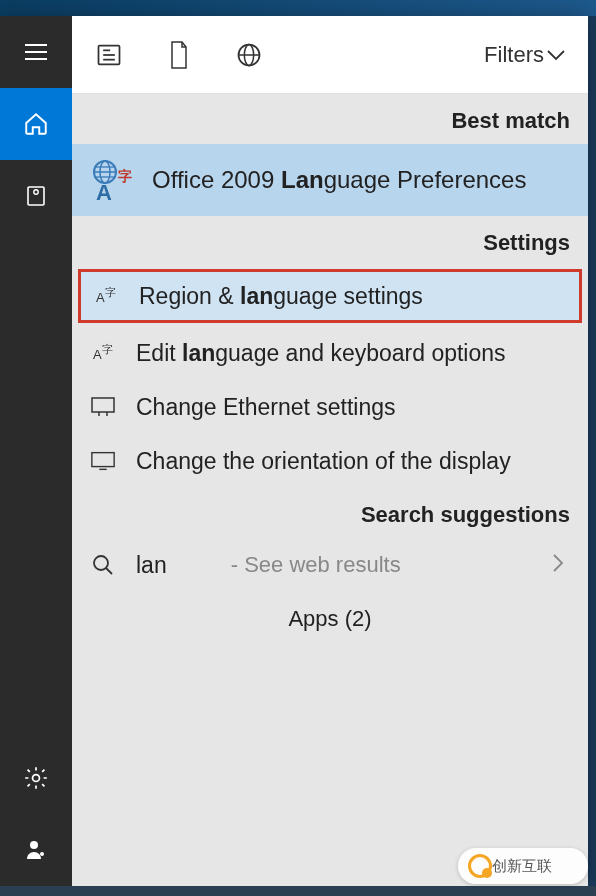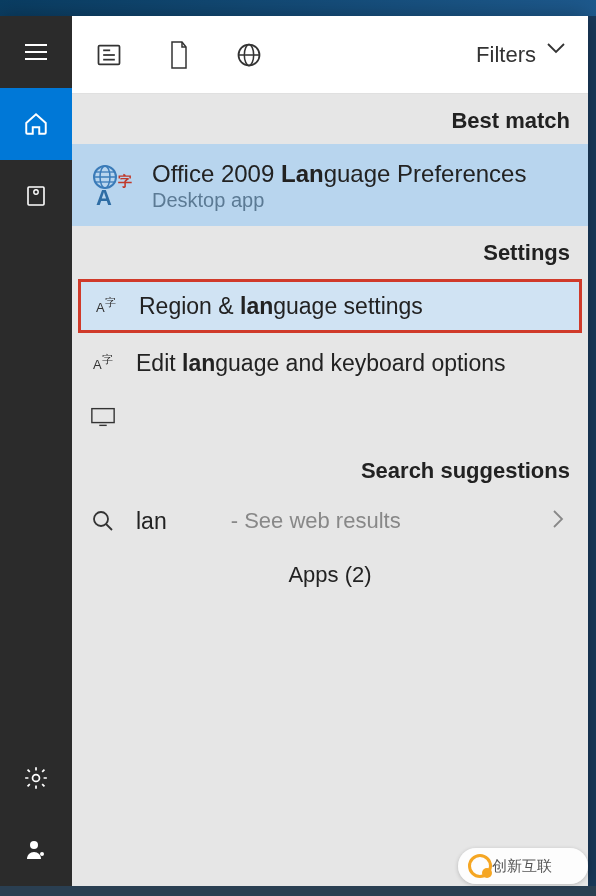--- a/index.html
+++ b/index.html
@@ -15,21 +15,21 @@
     .sidebar-item { width:72px; height:72px; display:flex; align-items:center; justify-content:center; cursor:pointer; }
     .sidebar-item.active { background:#0078d7; }
     .hamburger { width:22px; height:16px; display:flex; flex-direction:column; justify-content:space-between; }
     .hamburger div { height:2px; background:#fff; }
 
     .main { flex:1; display:flex; flex-direction:column; background:#e6e6e6; position:relative; }
 
     .filter-bar { height:78px; background:#fff; display:flex; align-items:center; padding:0 22px; gap:40px; border-bottom:1px solid #e0e0e0; }
     .filter-icon { width:30px; height:30px; display:flex; align-items:center; justify-content:center; cursor:pointer; }
     .filter-spacer { flex:1; }
-    .filters-btn { display:flex; gap:10px; font-size:22px; color:#333; cursor:pointer; }
+    .filters-btn { display:flex; align-items:center; gap:2px; font-size:22px; color:#333; cursor:pointer; }
 
     .section-header { padding:14px 18px 10px; font-size:22px; font-weight:600; color:#222;text-align:right; }
 
     .best-match-item { background:#b8d5ee; padding:14px 18px; display:flex; align-items:center; gap:18px; cursor:pointer; }
     .bm-icon { width:44px; height:44px; flex:0 0 44px; }
     .bm-title { font-size:24px; color:#222; font-weight:400; line-height:1.3; }
     .bm-sub { font-size:20px; color:#5b7a94; }
 
     .settings-item { padding:10px 18px; display:flex; align-items:center; gap:20px; cursor:pointer; min-height:54px; }
     .settings-item.highlighted { border:3px solid #d03a2a; background:#d0e3f3; margin:3px 6px; padding:10px 12px; }
@@ -139,21 +139,20 @@
             <line x1="5" y1="9" x2="25" y2="9" stroke="#3a7bb8" stroke-width="1.3"></line>
             <line x1="5" y1="19" x2="25" y2="19" stroke="#3a7bb8" stroke-width="1.3"></line>
             <text x="28" y="23" font-size="14" fill="#c0392b" font-weight="bold">字</text>
             <text x="6" y="42" font-size="22" fill="#2e6da4" font-weight="bold">A</text>
           </svg>
       </div>
       <div>
         <div class="bm-title">
           <span>Office 2009 </span><b class="hl">Lan</b><span>guage Preferences</span>
         </div>
-        <div class="bm-sub">Desktop app</div>
       </div>
     </div>
 
     <div class="section-header">Settings</div>
 
     <div class="settings-item highlighted">
       <div class="si-icon">
         <svg width="24" height="24" viewBox="0 0 24 24">
             <text x="2" y="18" font-size="13" fill="#333">A</text>
             <text x="11" y="12" font-size="11" fill="#333">字</text>
@@ -169,27 +168,42 @@
         <svg width="24" height="24" viewBox="0 0 24 24">
             <text x="2" y="18" font-size="13" fill="#333">A</text>
             <text x="11" y="12" font-size="11" fill="#333">字</text>
           </svg>
       </div>
       <div class="si-text">
         <span>Edit </span><b class="hl">lan</b><span>guage and keyboard options</span>
       </div>
     </div>
 
+    <div class="settings-item">
+      <div class="si-icon">
+        <svg width="26" height="22" viewBox="0 0 26 22">
+            <rect x="2" y="2" width="22" height="14" fill="none" stroke="#333" stroke-width="1.5"></rect>
+            <line x1="9" y1="16" x2="9" y2="20" stroke="#333" stroke-width="1.5"></line>
+            <line x1="17" y1="16" x2="17" y2="20" stroke="#333" stroke-width="1.5"></line>
+          </svg>
+      </div>
+      <div class="si-text">
+        <span>Change Ethernet settings</span>
+      </div>
+    </div>
 
     <div class="settings-item">
       <div class="si-icon">
         <svg width="28" height="22" viewBox="0 0 28 22">
             <rect x="2" y="2" width="24" height="15" fill="none" stroke="#333" stroke-width="1.5"></rect>
             <line x1="10" y1="20" x2="18" y2="20" stroke="#333" stroke-width="1.5"></line>
           </svg>
+      </div>
+      <div class="si-text">
+        <span>Change the orientation of the display</span>
       </div>
     </div>
 
     <div class="section-header">Search suggestions</div>
 
     <div class="search-sugg-item">
       <div class="si-icon">
         <svg width="24" height="24" viewBox="0 0 24 24">
             <circle cx="10" cy="10" r="7" fill="none" stroke="#333" stroke-width="1.8"></circle>
             <line x1="15" y1="15" x2="21" y2="21" stroke="#333" stroke-width="1.8"></line>

